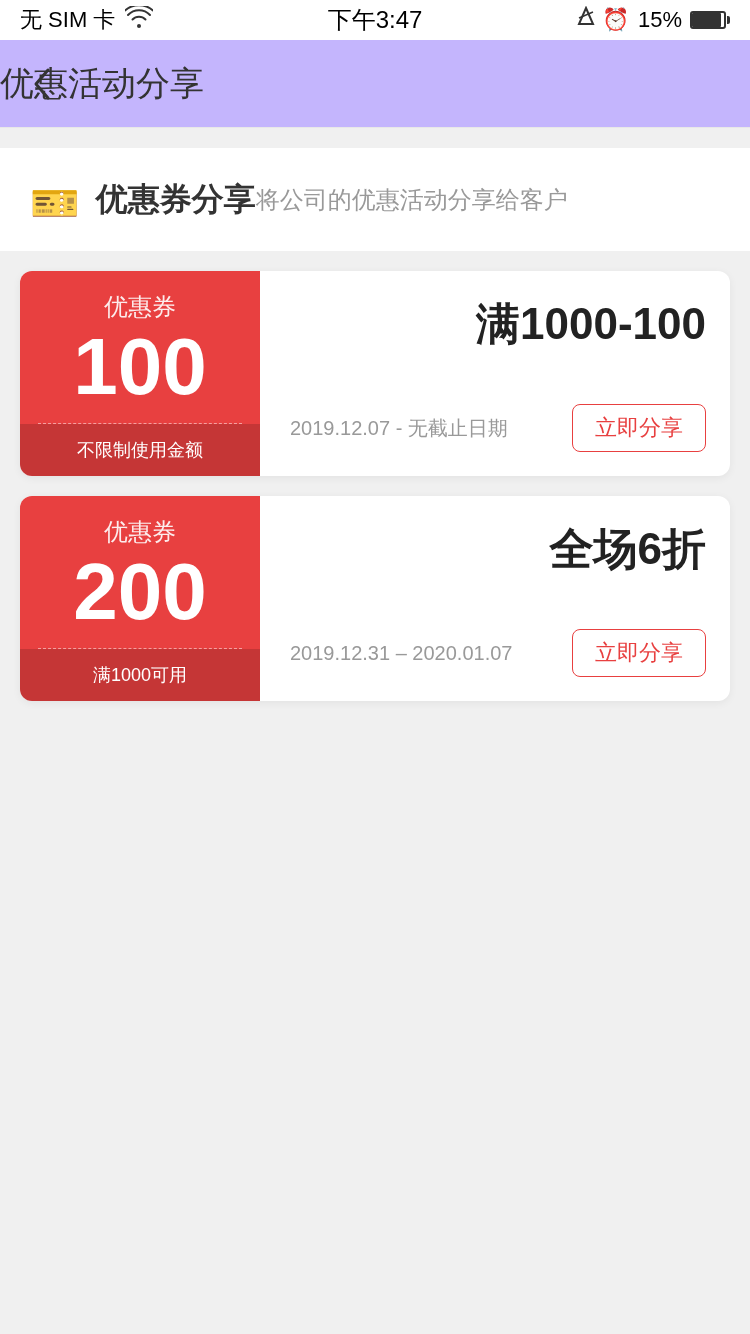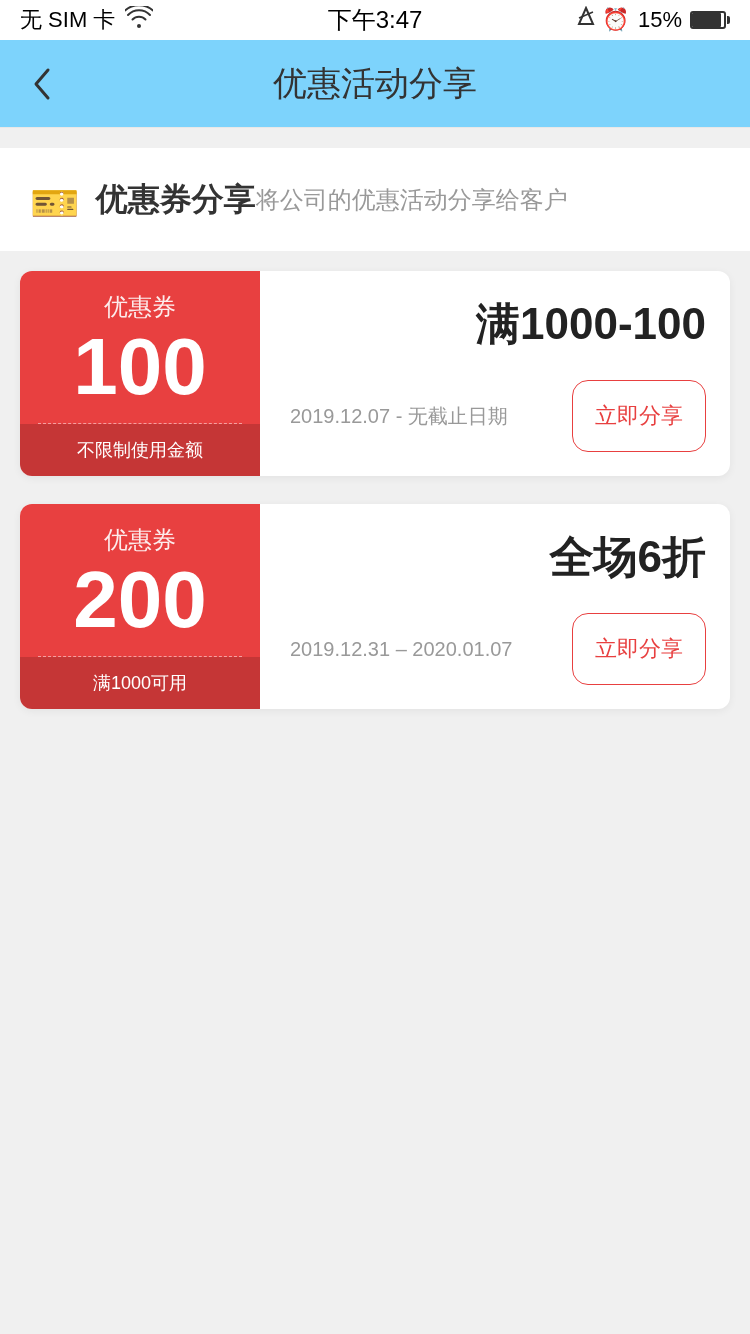--- a/index.html
+++ b/index.html
@@ -68,24 +68,24 @@
       height: 8px;
       background: #333;
       border-radius: 0 2px 2px 0;
       margin-left: 1px;
     }
 
     
     .nav-bar {
       width: 100%;
       height: 88px;
-      background: #7dd3fc;
-      display: flex;
-      align-items: center;
-      justify-content: center;
+      background: #c4b5fd;
+      display: flex;
+      align-items: center;
+      justify-content: flex-start;
       position: relative;
       border-bottom: 1px solid #e8e8e8;
     }
     .nav-back {
       position: absolute;
       left: 30px;
       font-size: 36px;
       color: #333;
       cursor: pointer;
       display: flex;
@@ -123,21 +123,21 @@
       font-size: 24px;
       color: #999;
       margin-top: 6px;
     }
 
     
     .coupon-list {
       padding: 0 0 20px 0;
       display: flex;
       flex-direction: column;
-      gap: 8px;
+      gap: 0;
       background: #f0f0f0;
     }
 
     
     .coupon-left {
       width: 240px;
       min-width: 240px;
       background: #e84040;
       display: flex;
       flex-direction: column;
@@ -210,24 +210,24 @@
       align-items: center;
       justify-content: space-between;
       margin-top: 16px;
     }
     .coupon-date {
       font-size: 20px;
       color: #999;
     }
     .share-btn {
       border: 1.5px solid #e84040;
-      border-radius: 16px;
+      border-radius: 8px;
       color: #e84040;
       font-size: 22px;
-      padding: 20px 22px;
+      padding: 8px 22px;
       background: transparent;
       cursor: pointer;
       white-space: nowrap;
     }
 
     
     .coupon-card-wrapper {
       margin: 20px 20px 0 20px;
       border-radius: 12px;
       overflow: hidden;

